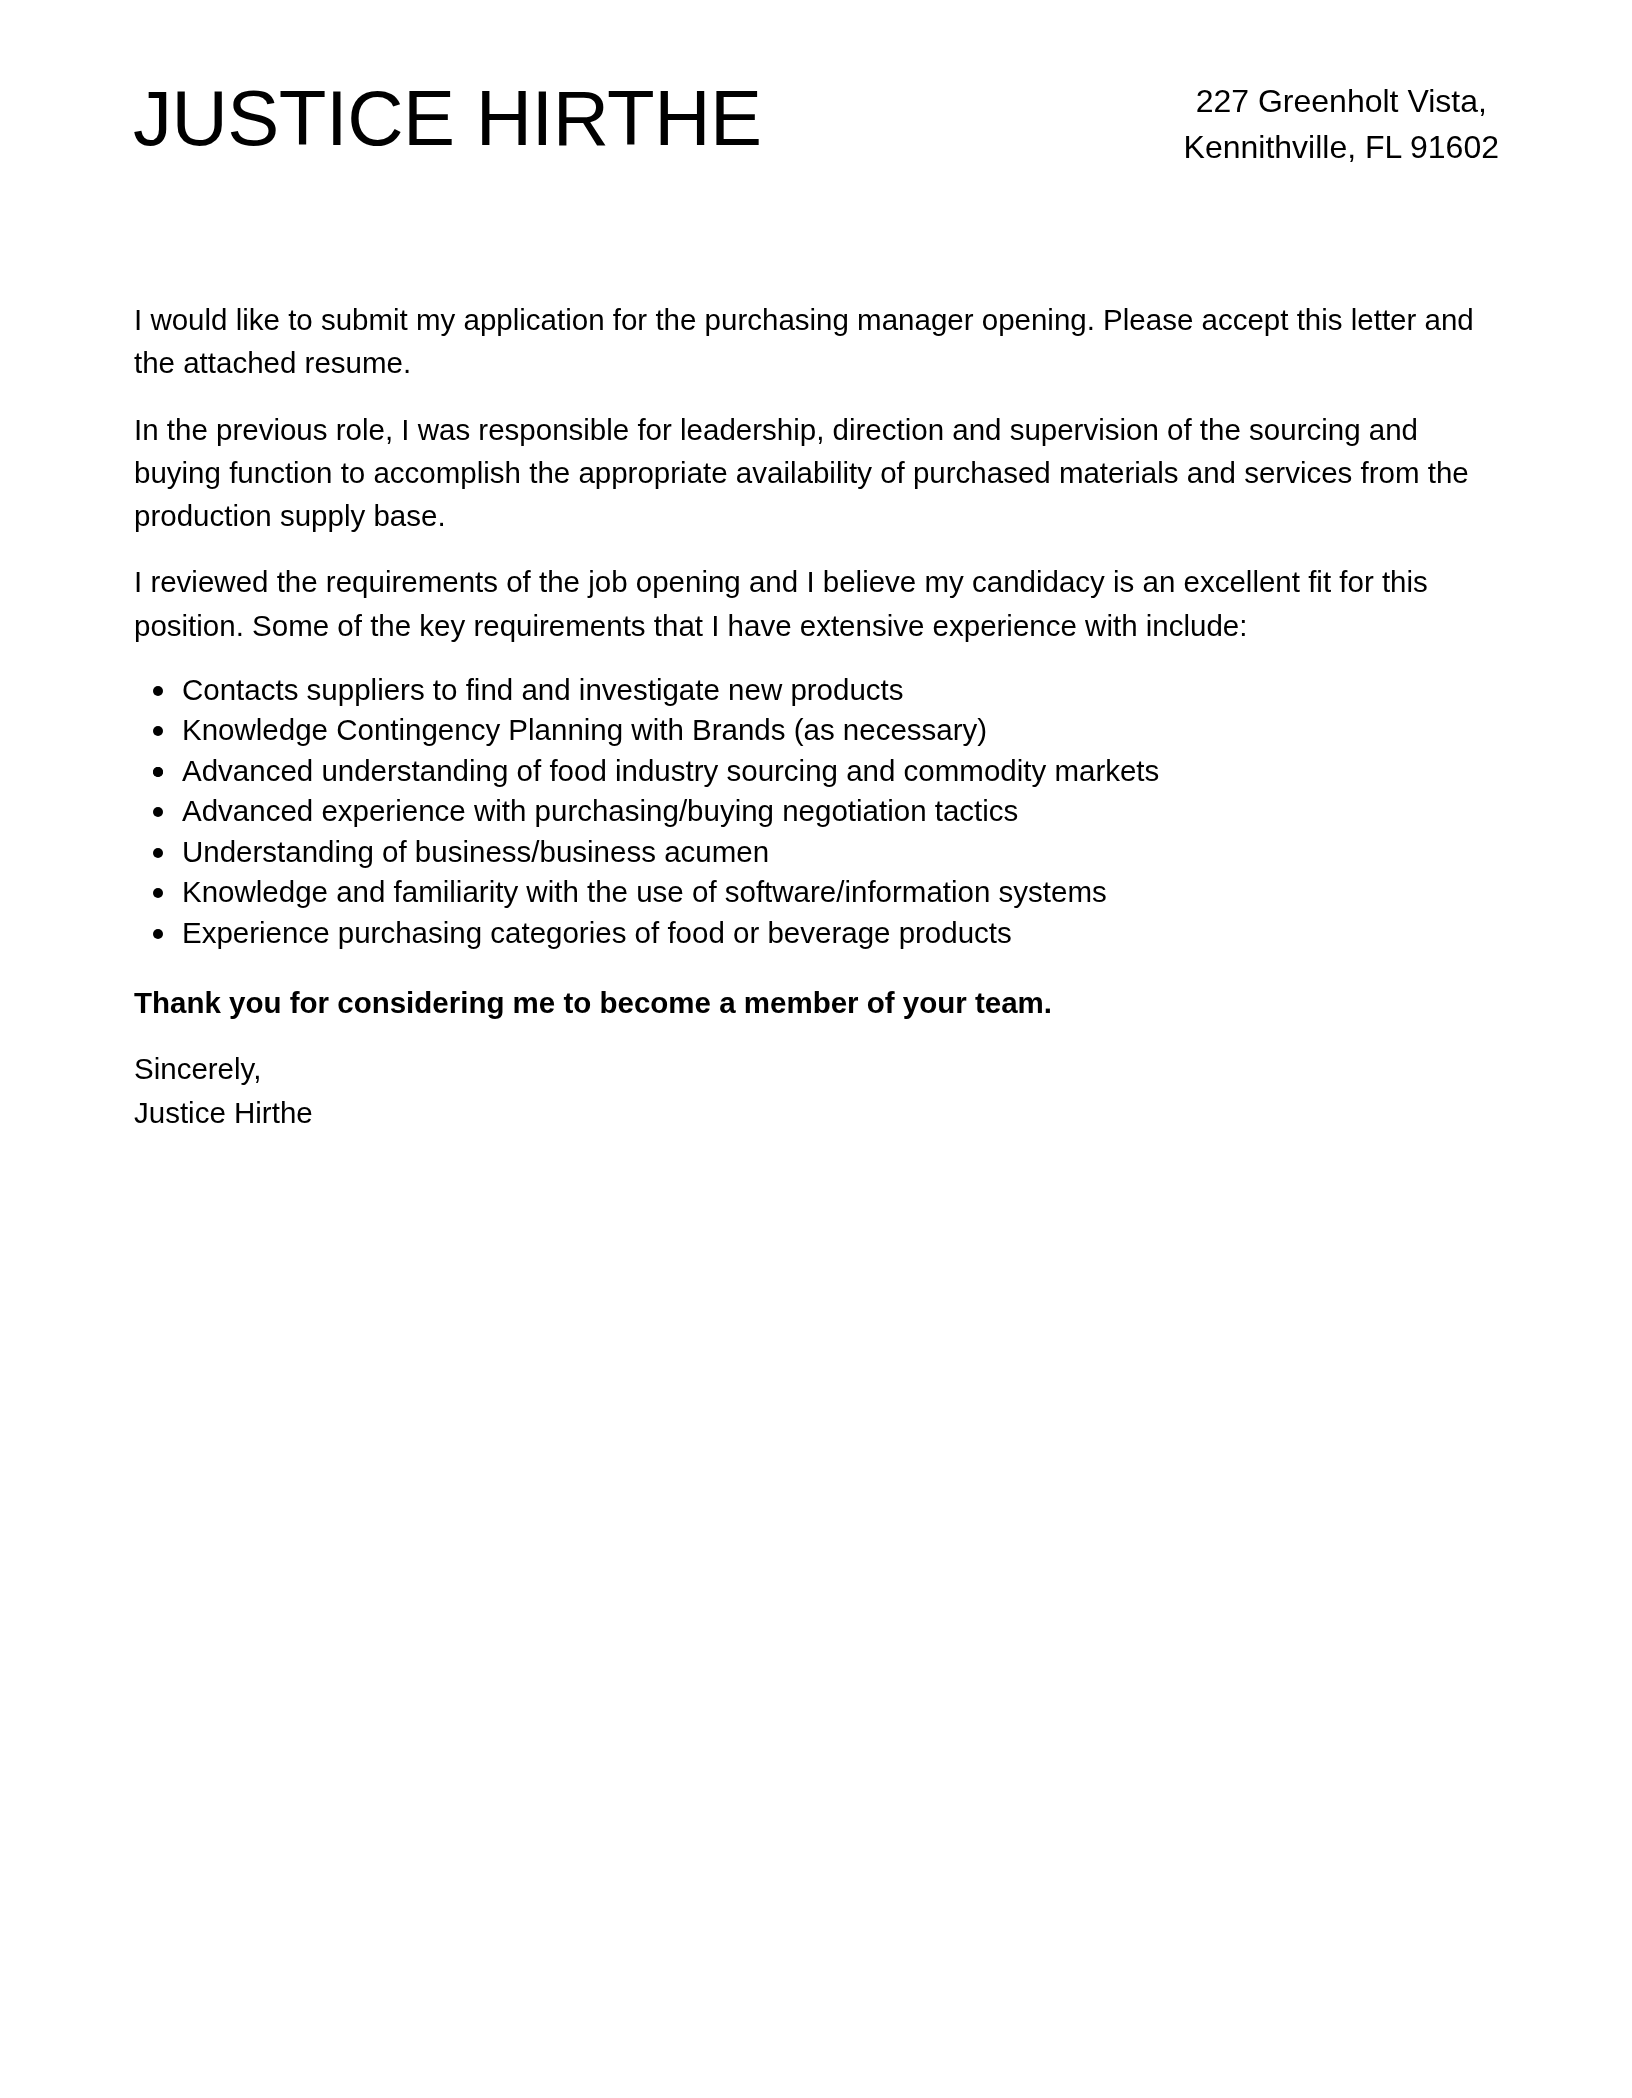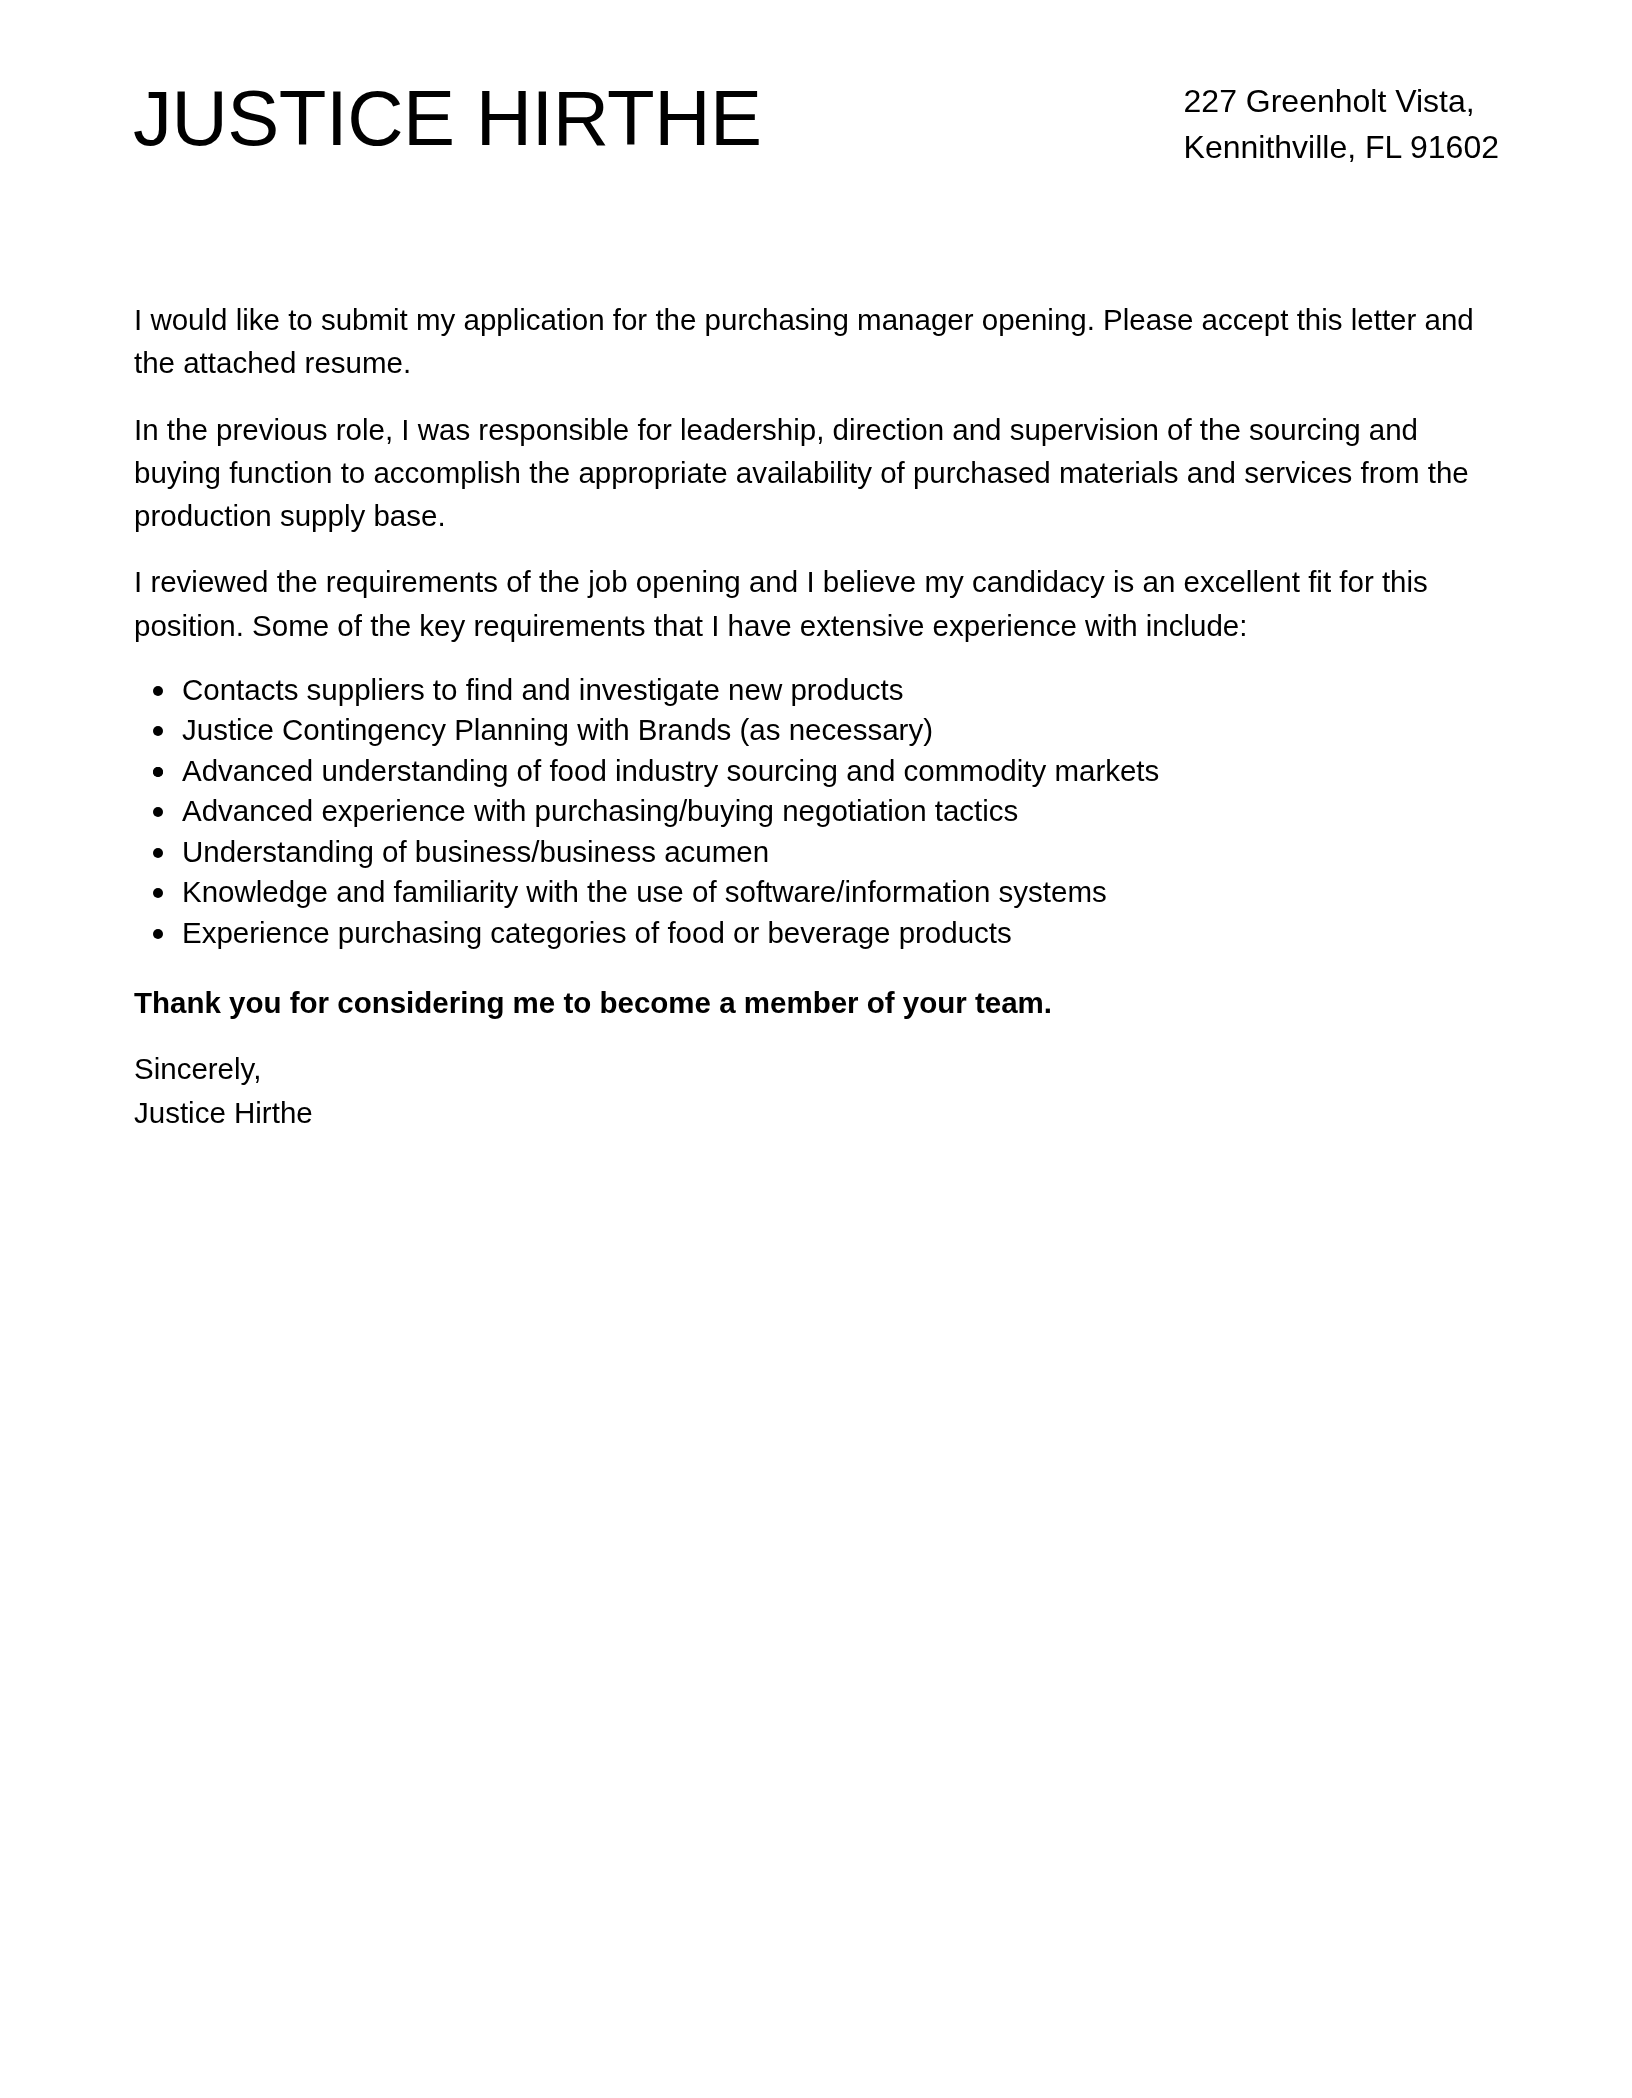--- a/index.html
+++ b/index.html
@@ -43,21 +43,21 @@
     .address {
       position: absolute;
       right: 0;
       top: 8px;
       margin: 0;
       font-size: 32px;
       line-height: 46px;
       text-align: left;
       white-space: nowrap;
     }
-    .address span { display: block; }
+    .address span { display: block; text-align: center; }
 
     .letter {
       position: absolute;
       left: 134px;
       top: 298px;
       width: 1366px;
       font-size: 29.5px;
       line-height: 43.3px;
     }
     .letter p {
@@ -106,21 +106,21 @@
   </div>
 
   <div class="letter">
 
     <p>I would like to submit my application for the purchasing manager opening. Please accept this letter and the attached resume.</p>
     <p>In the previous role, I was responsible for leadership, direction and supervision of the sourcing and buying function to accomplish the appropriate availability of purchased materials and services from the production supply base.</p>
     <p>I reviewed the requirements of the job opening and I believe my candidacy is an excellent fit for this position. Some of the key requirements that I have extensive experience with include:</p>
 
     <ul class="bullets">
       <li><span class="dot"></span><span>Contacts suppliers to find and investigate new products</span></li>
-      <li><span class="dot"></span><span>Justice Contingency Planning with Brands (as necessary)</span></li>
+      <li><span class="dot"></span><span>Knowledge Contingency Planning with Brands (as necessary)</span></li>
       <li><span class="dot"></span></li>
       <li><span class="dot"></span><span>Advanced understanding of food industry sourcing and commodity markets</span></li>
       <li><span class="dot"></span><span>Advanced experience with purchasing/buying negotiation tactics</span></li>
       <li><span class="dot"></span><span>Understanding of business/business acumen</span></li>
       <li><span class="dot"></span><span>Knowledge and familiarity with the use of software/information systems</span></li>
       <li><span class="dot"></span><span>Experience purchasing categories of food or beverage products</span></li>
     </ul>
 
     <p class="closing">Thank you for considering me to become a member of your team.</p>
 

